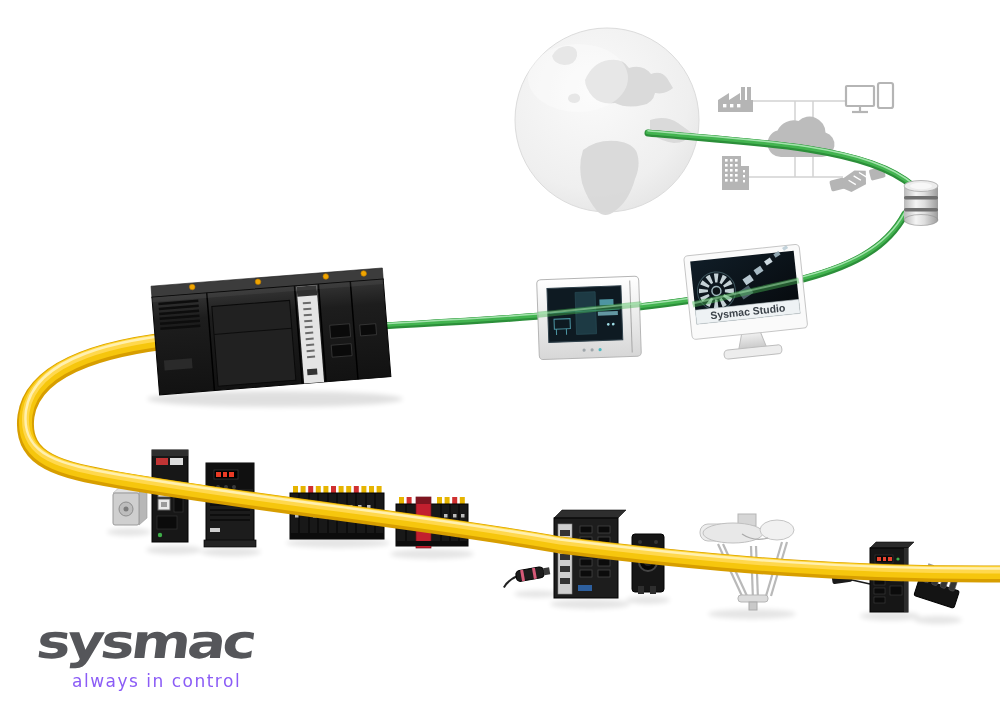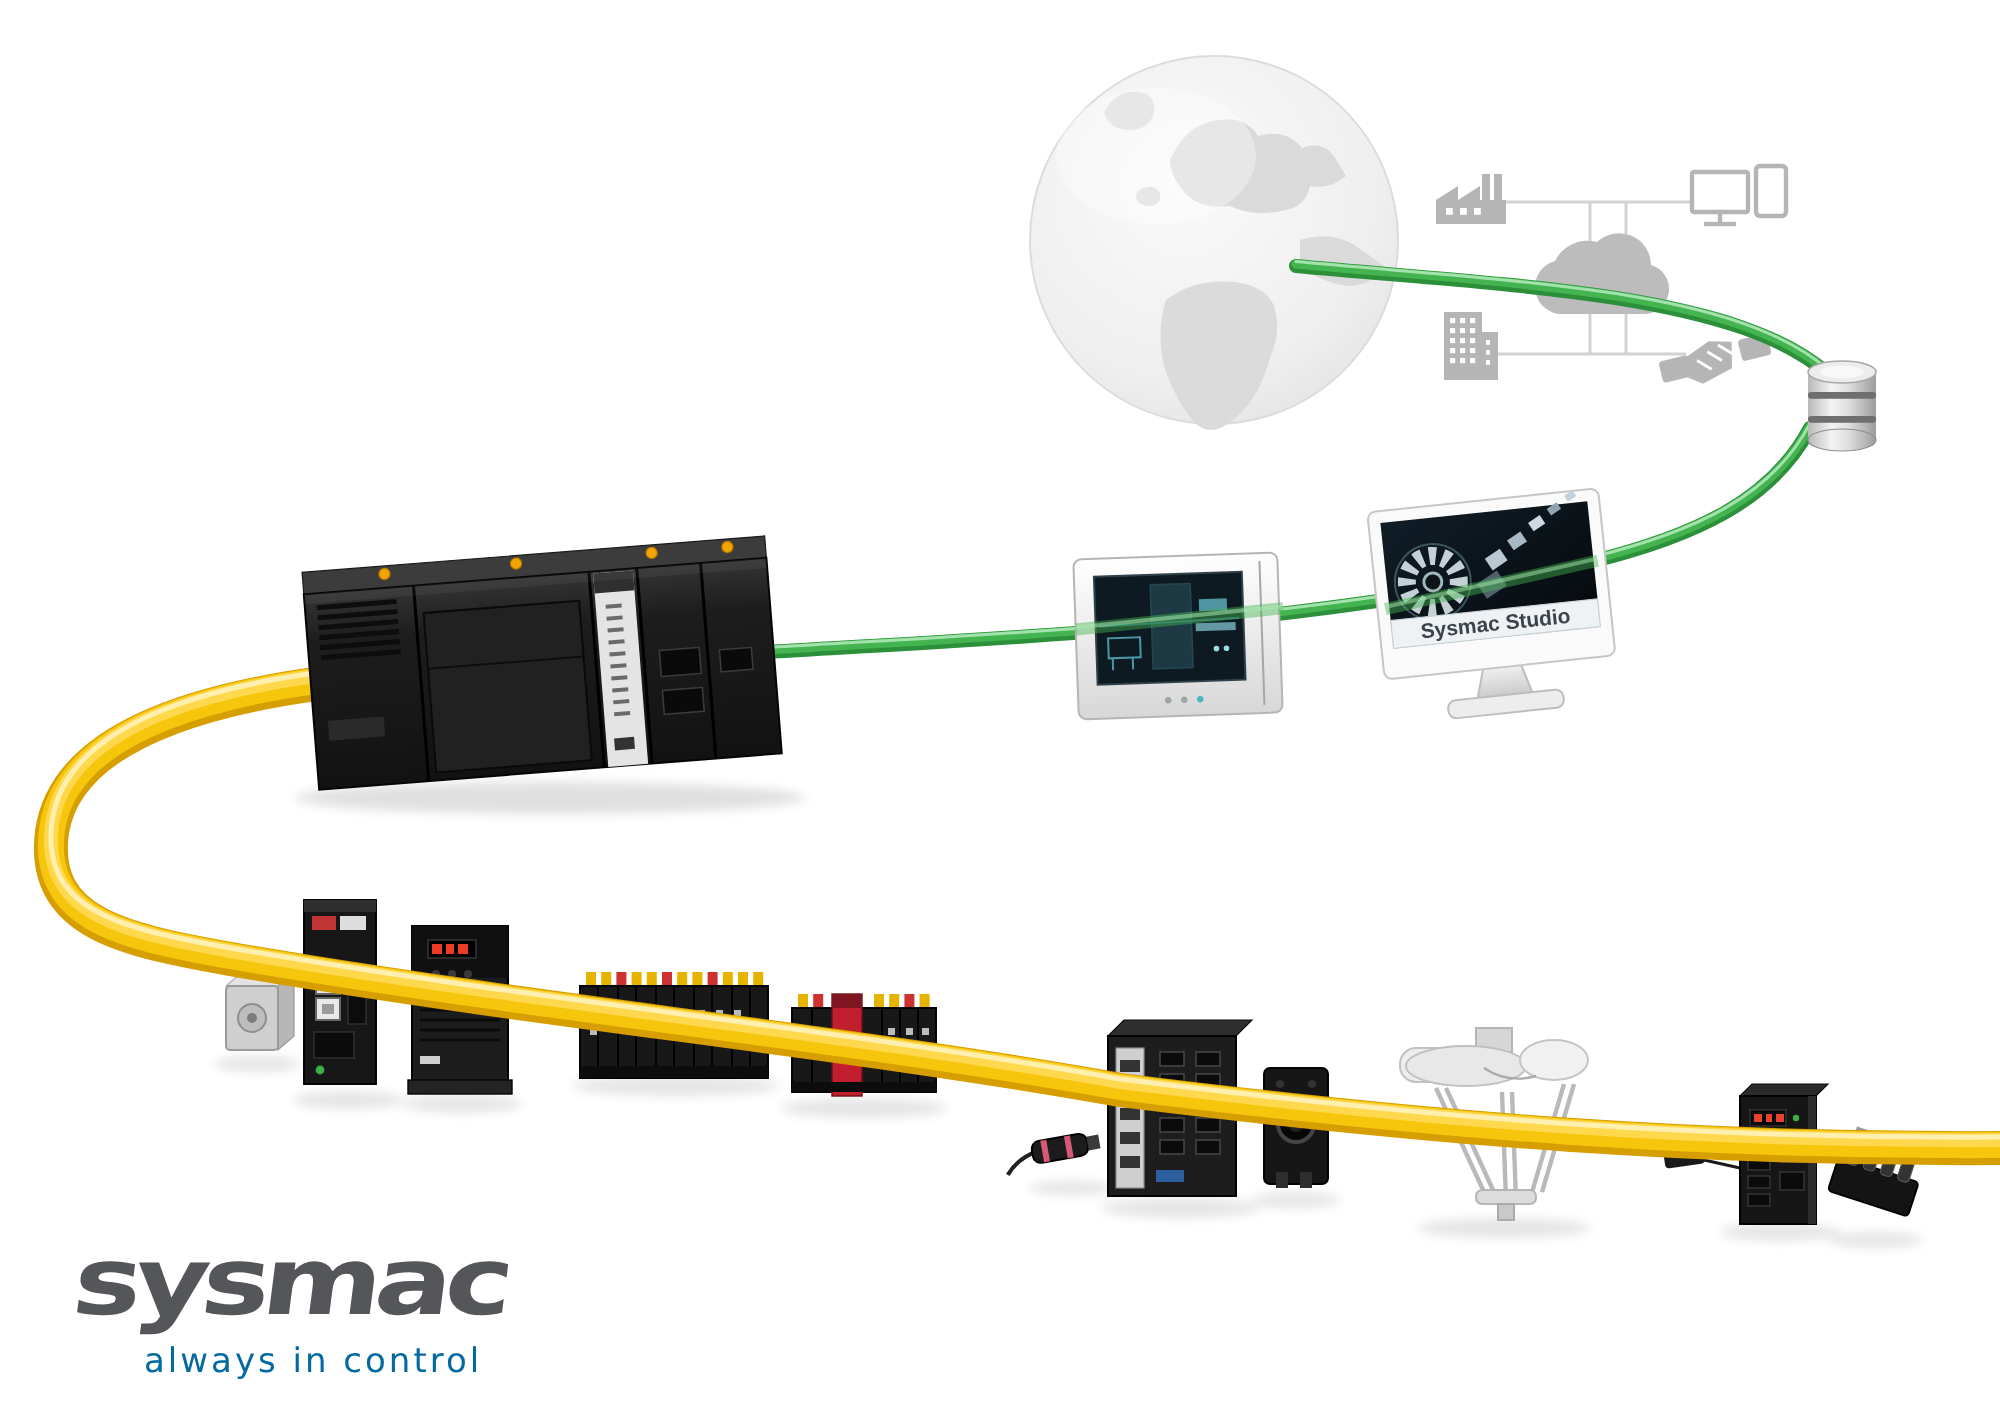--- a/index.html
+++ b/index.html
@@ -4,21 +4,21 @@
 <style>
   html,body{margin:0;padding:0;background:#fff;}
   .stage{position:relative;width:1000px;height:708px;background:#ffffff;overflow:hidden;
          font-family:"Liberation Sans",sans-serif;}
   .scene{position:absolute;inset:0;}
   svg text{font-family:"Liberation Sans",sans-serif;}
   .logo{position:absolute;left:34px;top:618px;color:#55565a;}
   .wordmark{font-family:"DejaVu Sans",sans-serif;font-weight:bold;font-size:47px;line-height:1;
             letter-spacing:-3px;transform:scaleX(1.22) skewX(-6deg);transform-origin:left bottom;
             color:#55565a;}
-  .tagline{font-family:"DejaVu Sans",sans-serif;font-size:17px;letter-spacing:1.5px;color:#0369a1;
+  .tagline{font-family:"DejaVu Sans",sans-serif;font-size:17px;letter-spacing:1.5px;color:#8b5cf6;
            margin:6px 0 0 38px;}
 </style>
 </head>
 <body>
 
 <div class="stage">
 <svg class="scene" width="1000" height="708" viewBox="0 0 1000 708" xmlns="http://www.w3.org/2000/svg">
   <defs>
     <radialGradient id="globeGrad" cx="42%" cy="35%" r="75%">
       <stop offset="0%" stop-color="#fafafa"></stop>

